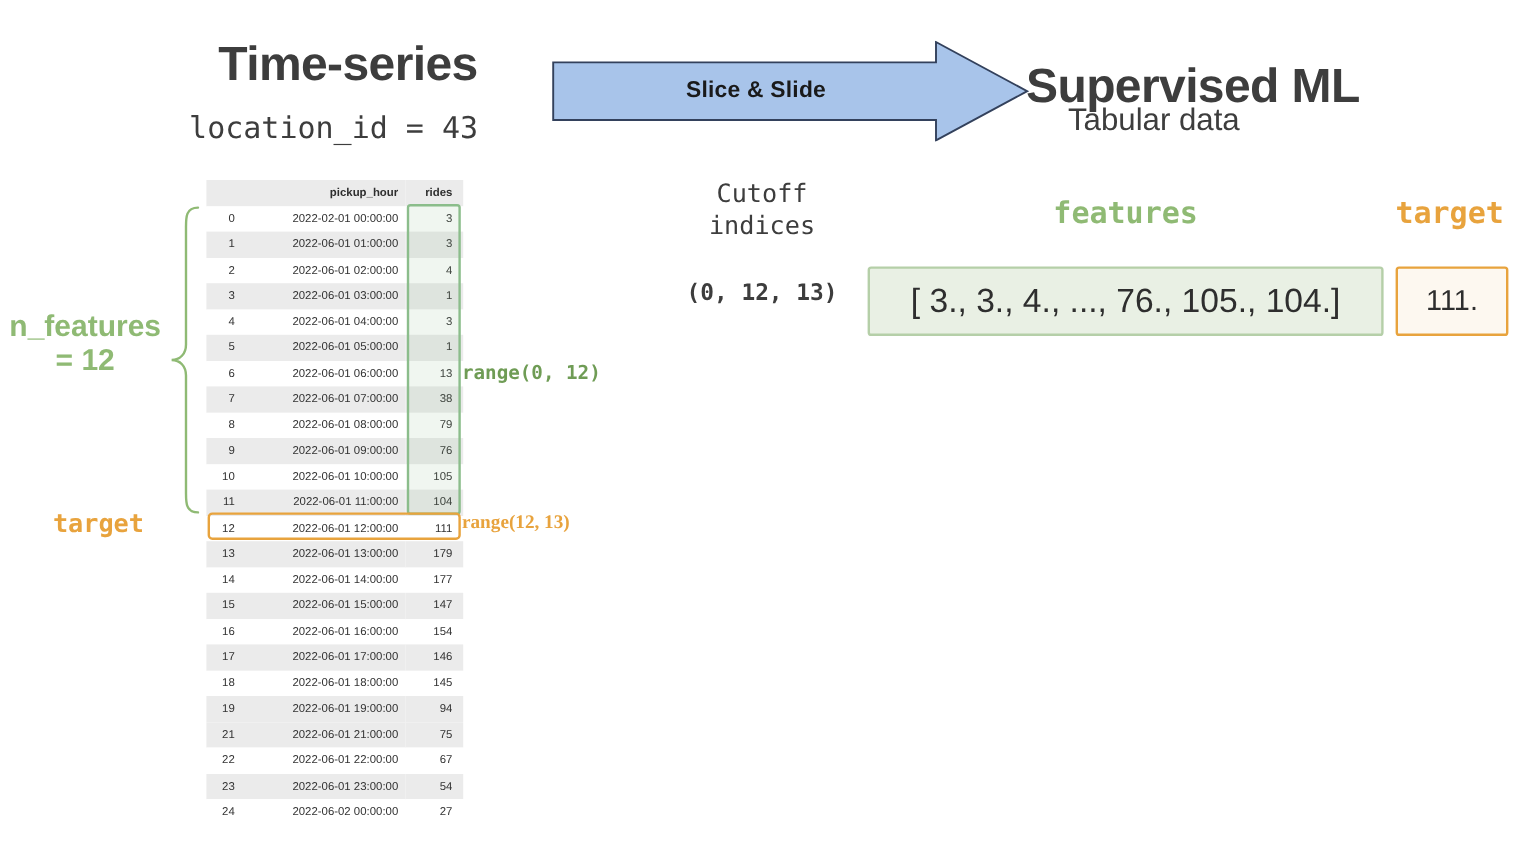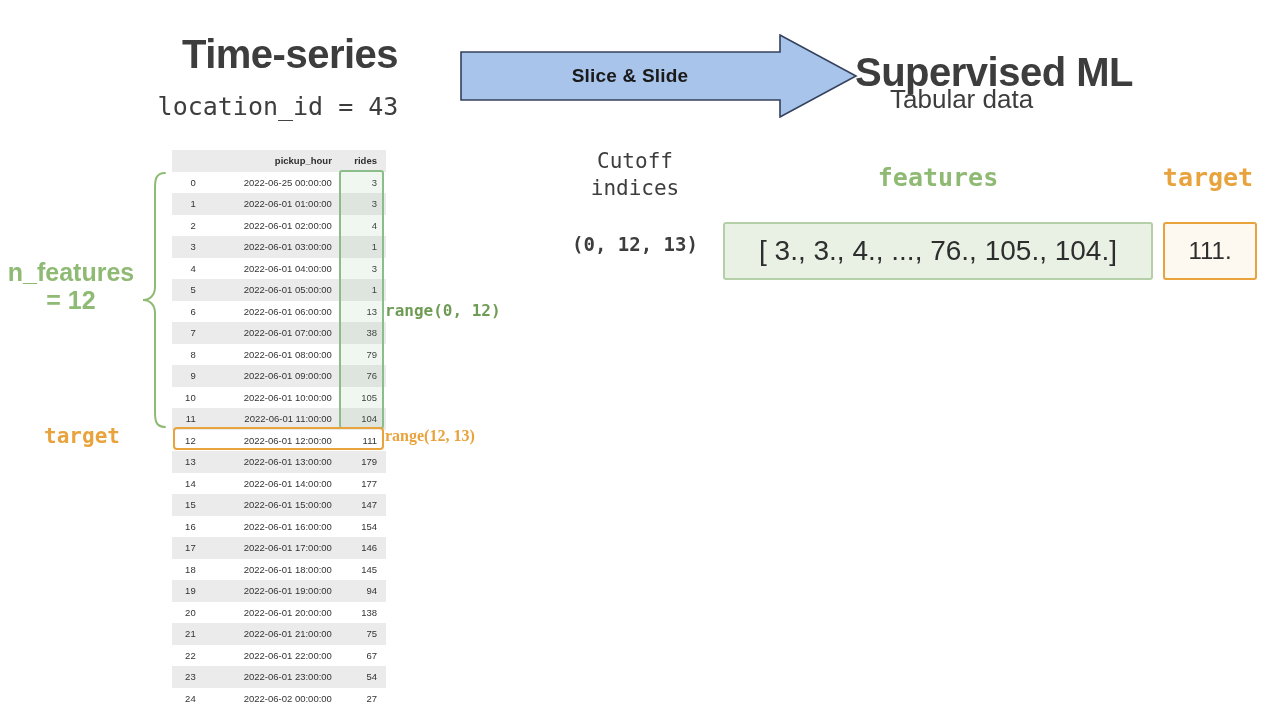--- a/index.html
+++ b/index.html
@@ -306,21 +306,21 @@
   <thead>
     <tr>
       <th class="c-idx"></th>
       <th class="c-hour">pickup_hour</th>
       <th class="c-rides">rides</th>
     </tr>
   </thead>
   <tbody>
       <tr class="even">
         <td class="c-idx">0</td>
-        <td class="c-hour">2022-06-25 00:00:00</td>
+        <td class="c-hour">2022-02-01 00:00:00</td>
         <td class="c-rides">3</td>
       </tr>
       <tr class="odd">
         <td class="c-idx">1</td>
         <td class="c-hour">2022-06-01 01:00:00</td>
         <td class="c-rides">3</td>
       </tr>
       <tr class="even">
         <td class="c-idx">2</td>
         <td class="c-hour">2022-06-01 02:00:00</td>
@@ -403,25 +403,20 @@
       </tr>
       <tr class="even">
         <td class="c-idx">18</td>
         <td class="c-hour">2022-06-01 18:00:00</td>
         <td class="c-rides">145</td>
       </tr>
       <tr class="odd">
         <td class="c-idx">19</td>
         <td class="c-hour">2022-06-01 19:00:00</td>
         <td class="c-rides">94</td>
-      </tr>
-      <tr class="even">
-        <td class="c-idx">20</td>
-        <td class="c-hour">2022-06-01 20:00:00</td>
-        <td class="c-rides">138</td>
       </tr>
       <tr class="odd">
         <td class="c-idx">21</td>
         <td class="c-hour">2022-06-01 21:00:00</td>
         <td class="c-rides">75</td>
       </tr>
       <tr class="even">
         <td class="c-idx">22</td>
         <td class="c-hour">2022-06-01 22:00:00</td>
         <td class="c-rides">67</td>

